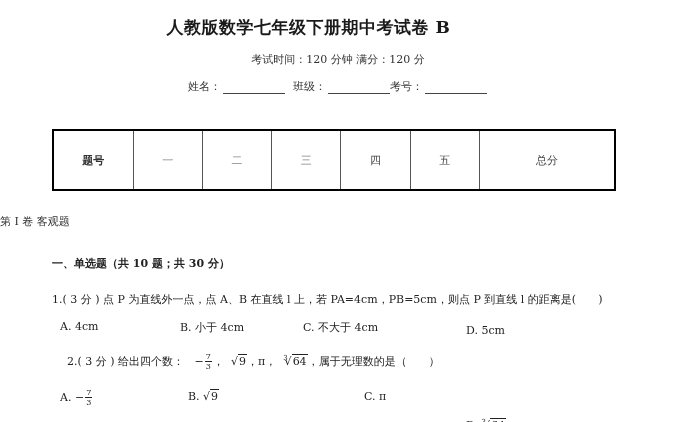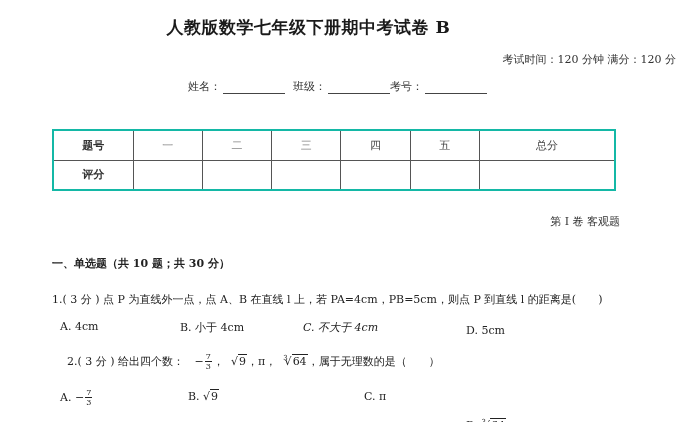--- a/index.html
+++ b/index.html
@@ -1,35 +1,35 @@
 <!DOCTYPE html>
 <html><head>
 <meta charset="utf-8">
 <style>
   * { margin: 0; padding: 0; box-sizing: border-box; }
   html, body { width: 676px; height: 422px; background: #ffffff; overflow: hidden; }
   body { position: relative; font-family: "DejaVu Serif", "Liberation Serif", serif; color: #222; }
 
   .title { position: absolute; left: 0; top: 16px; width: 617px; text-align: center;
            font-size: 17px; font-weight: bold; color: #1a1a1a; letter-spacing: 0.5px; }
-  .subtitle { position: absolute; left: 0; top: 52px; width: 676px; text-align: right;
+  .subtitle { position: absolute; left: 0; top: 52px; width: 676px; text-align: center;
               font-size: 11px; color: #333; }
   .fields { position: absolute; left: 188px; top: 79px; font-size: 11px; color: #333; display: flex; align-items: flex-end; text-align: center; }
   .fields .lbl { margin-right: 2px; }
   .fields .blank { display: inline-block; border-bottom: 1px solid #444; height: 12px; width: 62px; margin-right: 8px; }
   .fields .blank.b2 { width: 62px; margin-right: 0; }
   .fields .blank.b3 { width: 62px; }
 
   table.score { position: absolute; left: 52px; top: 129px; width: 564px; height: 62px;
-                border-collapse: collapse; border: 2px solid #14b8a6; }
+                border-collapse: collapse; border: 2px solid #000000; }
   table.score td { border: 1.5px solid #555; text-align: center; font-size: 11px; color: #444; }
   table.score td.hdr { font-weight: bold; color: #333; width: 80px; }
   table.score td.cnum { color: #888; }
 
-  .part { position: absolute; left: 0; top: 214px; width: 620px; text-align: right; font-size: 11px; color: #333; }
+  .part { position: absolute; left: 0; top: 214px; width: 620px; text-align: left; font-size: 11px; color: #333; }
   .section { position: absolute; left: 52px; top: 256px; font-size: 11px; font-weight: bold; color: #222; }
 
   .q { position: absolute; font-size: 11px; color: #222; white-space: nowrap; }
   .opt { position: absolute; font-size: 11px; color: #222; white-space: nowrap; }
 
   .frac { display: inline-flex; flex-direction: column; align-items: center; vertical-align: middle;
           font-size: 8px; line-height: 9px; margin: 0 1px; }
   .frac .num { border-bottom: 1px solid #222; padding: 0 1px; }
   .sqrt { display: inline-block; position: relative; }
   .sqrt .rad { border-top: 1px solid #222; padding: 0 1px; }
@@ -54,46 +54,37 @@
   <tbody>
       <tr>
     <td class="hdr">题号</td>
     <td class="cnum">一</td>
     <td class="cnum">二</td>
     <td class="cnum">三</td>
     <td>四</td>
     <td>五</td>
     <td>总分</td>
   </tr>
-  <tr>
-    <td class="hdr">评分</td>
-    <td></td>
-    <td></td>
-    <td></td>
-    <td></td>
-    <td></td>
-    <td></td>
-  </tr>
 </tbody>
   </table>
 
 <div class="part">第 I 卷  客观题</div>
 <div class="section">一、单选题（共 10 题；共 30 分）</div>
 
 <div class="q" style="left:52px; top:292px;">
   <span>1.</span><span>( 3 分 )</span>
   <span>点 P 为直线外一点，点 A、B 在直线 l 上，若 PA=4cm，PB=5cm，则点 P 到直线 l 的距离是(　　)</span>
 </div>
 <div class="opt" style="left:60px; top:320px;">
   <span>A.</span> <span>4cm</span>
 </div>
 <div class="opt" style="left:180px; top:320px;">
   <span>B.</span> <span>小于 4cm</span>
 </div>
-<div class="opt" style="left:303px; top:320px;font-style:italic;">
+<div class="opt" style="left:303px; top:320px;">
   <span>C.</span> <span>不大于 4cm</span>
 </div>
 <div class="opt" style="left:466px; top:324px;">
   <span>D.</span> <span>5cm</span>
 </div>
 
 <div class="q" style="left:67px; top:352px;">
   <span>2.</span><span>( 3 分 )</span>
   <span>给出四个数：</span>
   &nbsp;&nbsp;<span>−</span><span class="frac">

